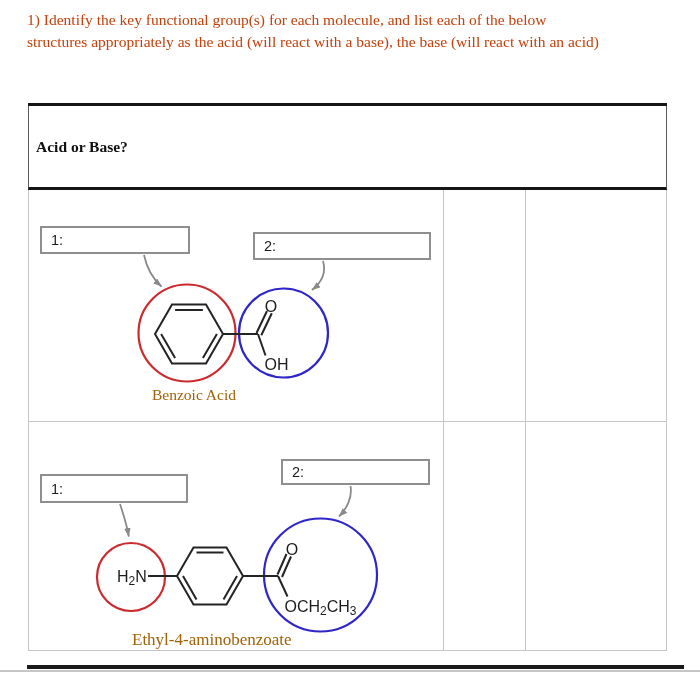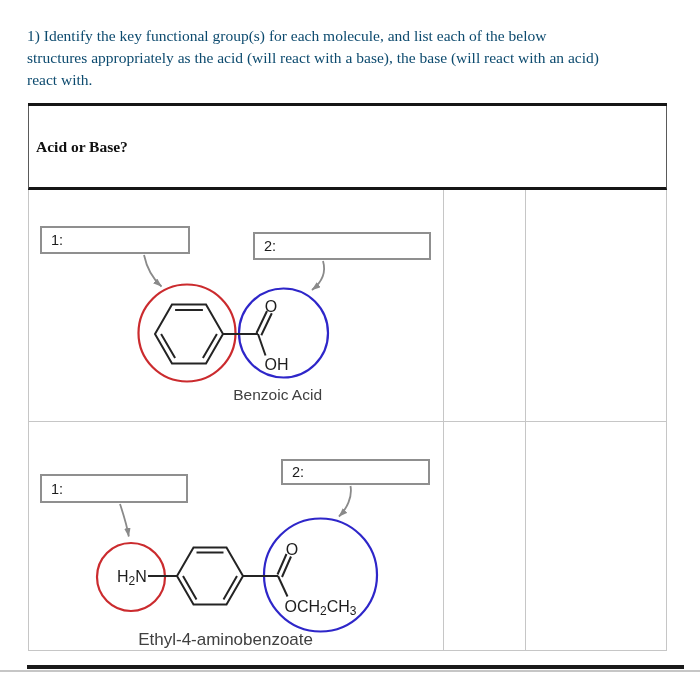--- a/index.html
+++ b/index.html
@@ -2,23 +2,23 @@
 <html><head>
 <meta charset="utf-8">
 <style>
   html,body { margin:0; padding:0; background:#ffffff; }
   #screen {
     position:relative; width:700px; height:677px; background:#ffffff;
     font-family:"Liberation Sans", sans-serif; overflow:hidden;
   }
   
   .intro {
-    position:absolute; left:27px; top:25px;
+    position:absolute; left:27px; top:9px;
     font-family:"Liberation Serif", serif;
-    font-size:15.5px; line-height:22px; color:#0c4a6e;
+    font-size:15.5px; line-height:22px; color:#c2410c;
   }
   .intro div { white-space:pre; }
 
   
   .tbl {
     position:absolute; left:28px; top:103px; width:639px;
     border-top:3px solid #161616;
     font-family:"Liberation Serif", serif; color:#101010;
   }
   .trow { display:grid; grid-template-columns:415px 82px 142px; box-sizing:border-box; }
@@ -42,36 +42,35 @@
     position:absolute; box-sizing:border-box; background:#ffffff;
     border:2px solid #8f8f8f; display:flex; align-items:center;
     padding-left:9px; font-size:14.5px; color:#1c1c1c; z-index:4;
   }
   #r1b1 { left:40px; top:226px; width:150px; height:28px; }
   #r1b2 { left:253px; top:232px; width:178px; height:28px; }
   #r2b1 { left:40px; top:474px; width:148px; height:29px; }
   #r2b2 { left:281px; top:459px; width:149px; height:26px; }
 
   
-  .molname { position:absolute; text-align:right; color:#404040; z-index:2; }
+  .molname { position:absolute; text-align:left; color:#a16207; z-index:2;font-family:Liberation Serif, serif; }
   #name1 { left:152px; top:386px; width:170px; font-size:15.5px; }
   #name2 { left:132px; top:630px; width:181px; font-size:17px; }
 
   svg.overlay { position:absolute; left:0; top:0; z-index:3; pointer-events:none; }
   svg .atomtxt { font-family:"Liberation Sans", sans-serif; fill:#1d1d1d; }
 </style>
 </head>
 <body>
 
 <div id="screen">
 
   <div class="intro">
     <div>1) Identify the key functional group(s) for each molecule, and list each of the below</div>
     <div>structures appropriately as the acid (will react with a base), the base (will react with an acid)</div>
-    <div>react with.</div>
   </div>
 
   <div class="tbl">
     <div class="trow hrow">
       <div class="cell hc2">Acid or Base?</div>
     </div>
     <div class="trow brow1">
       <div class="cell"></div>
       <div class="cell"></div>
       <div class="cell"></div>

